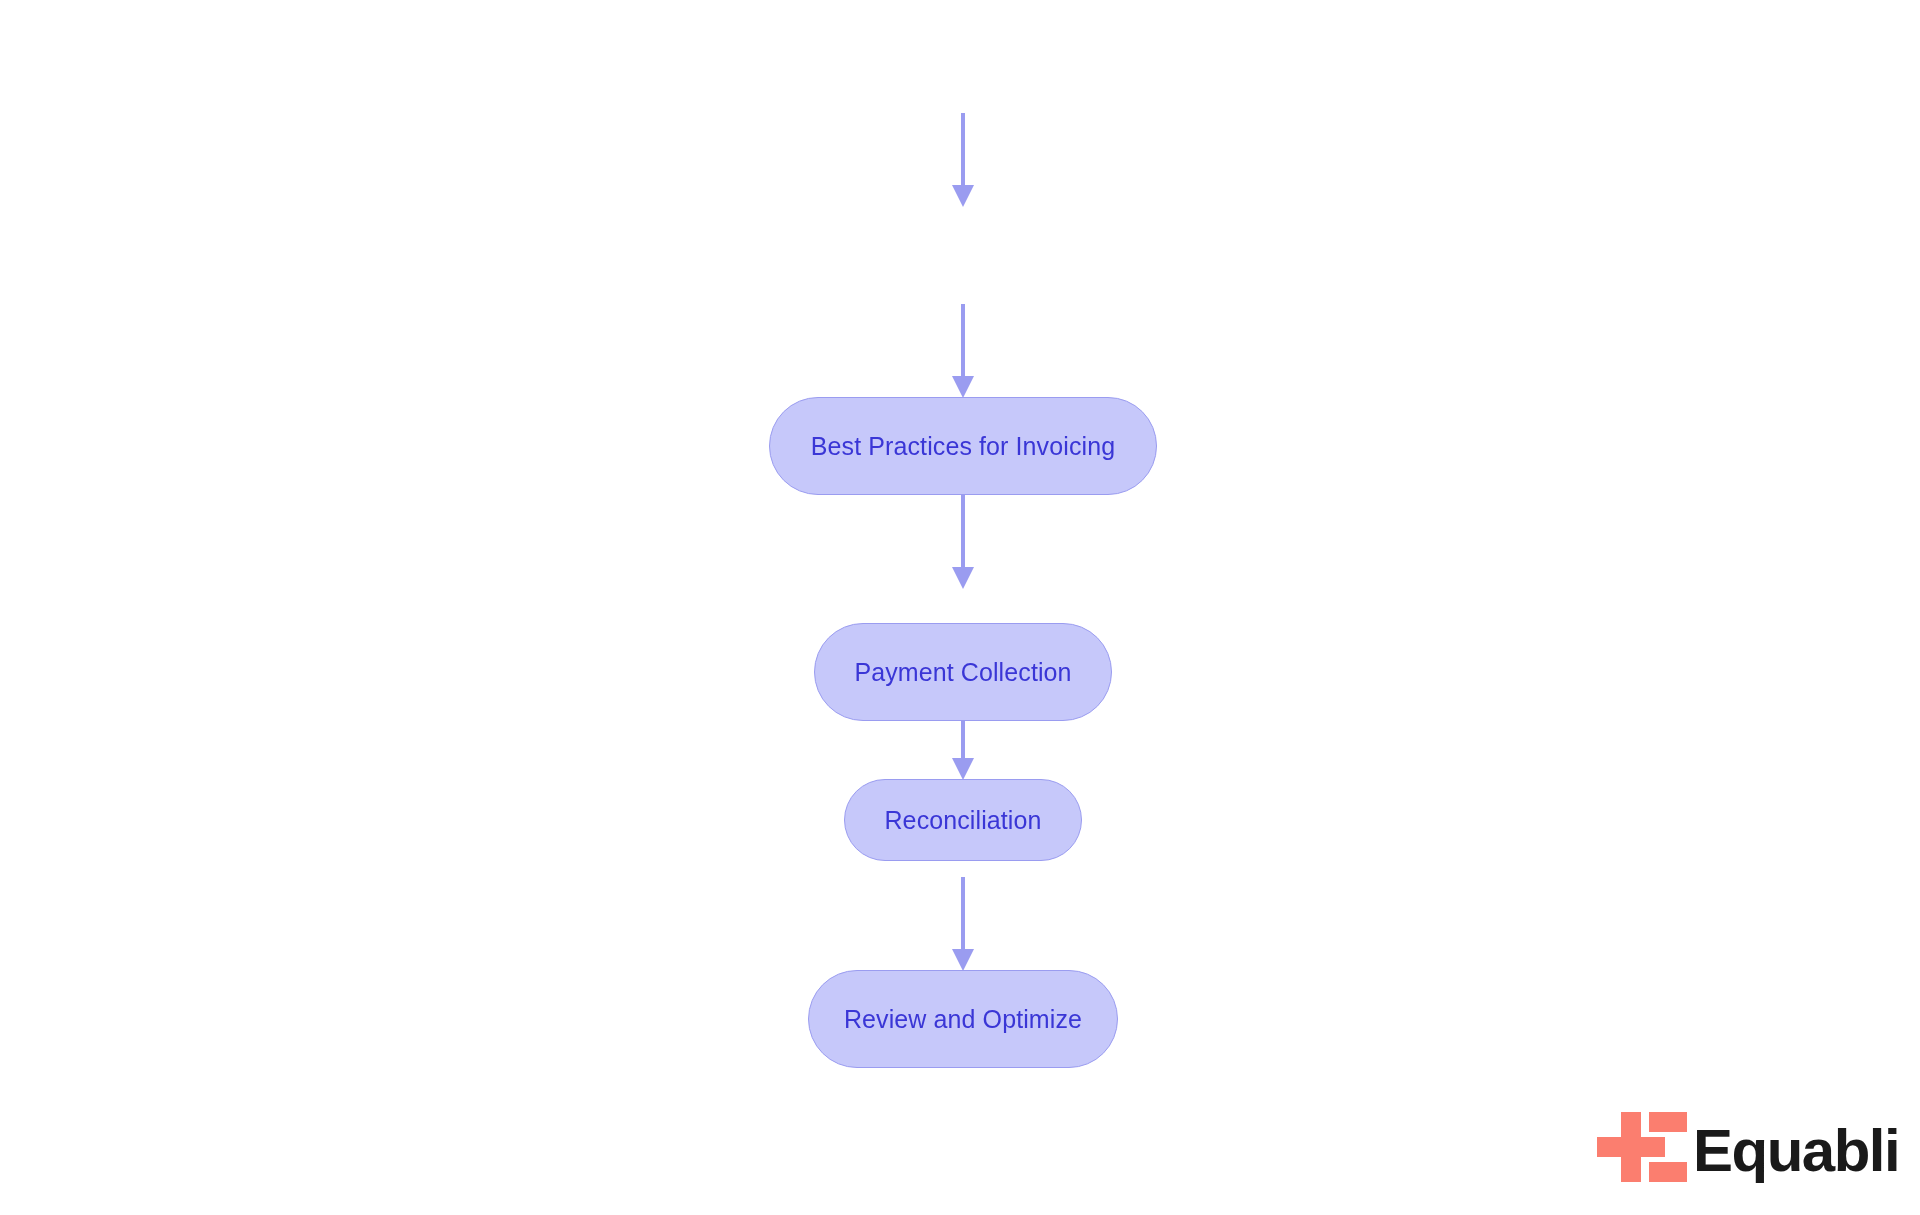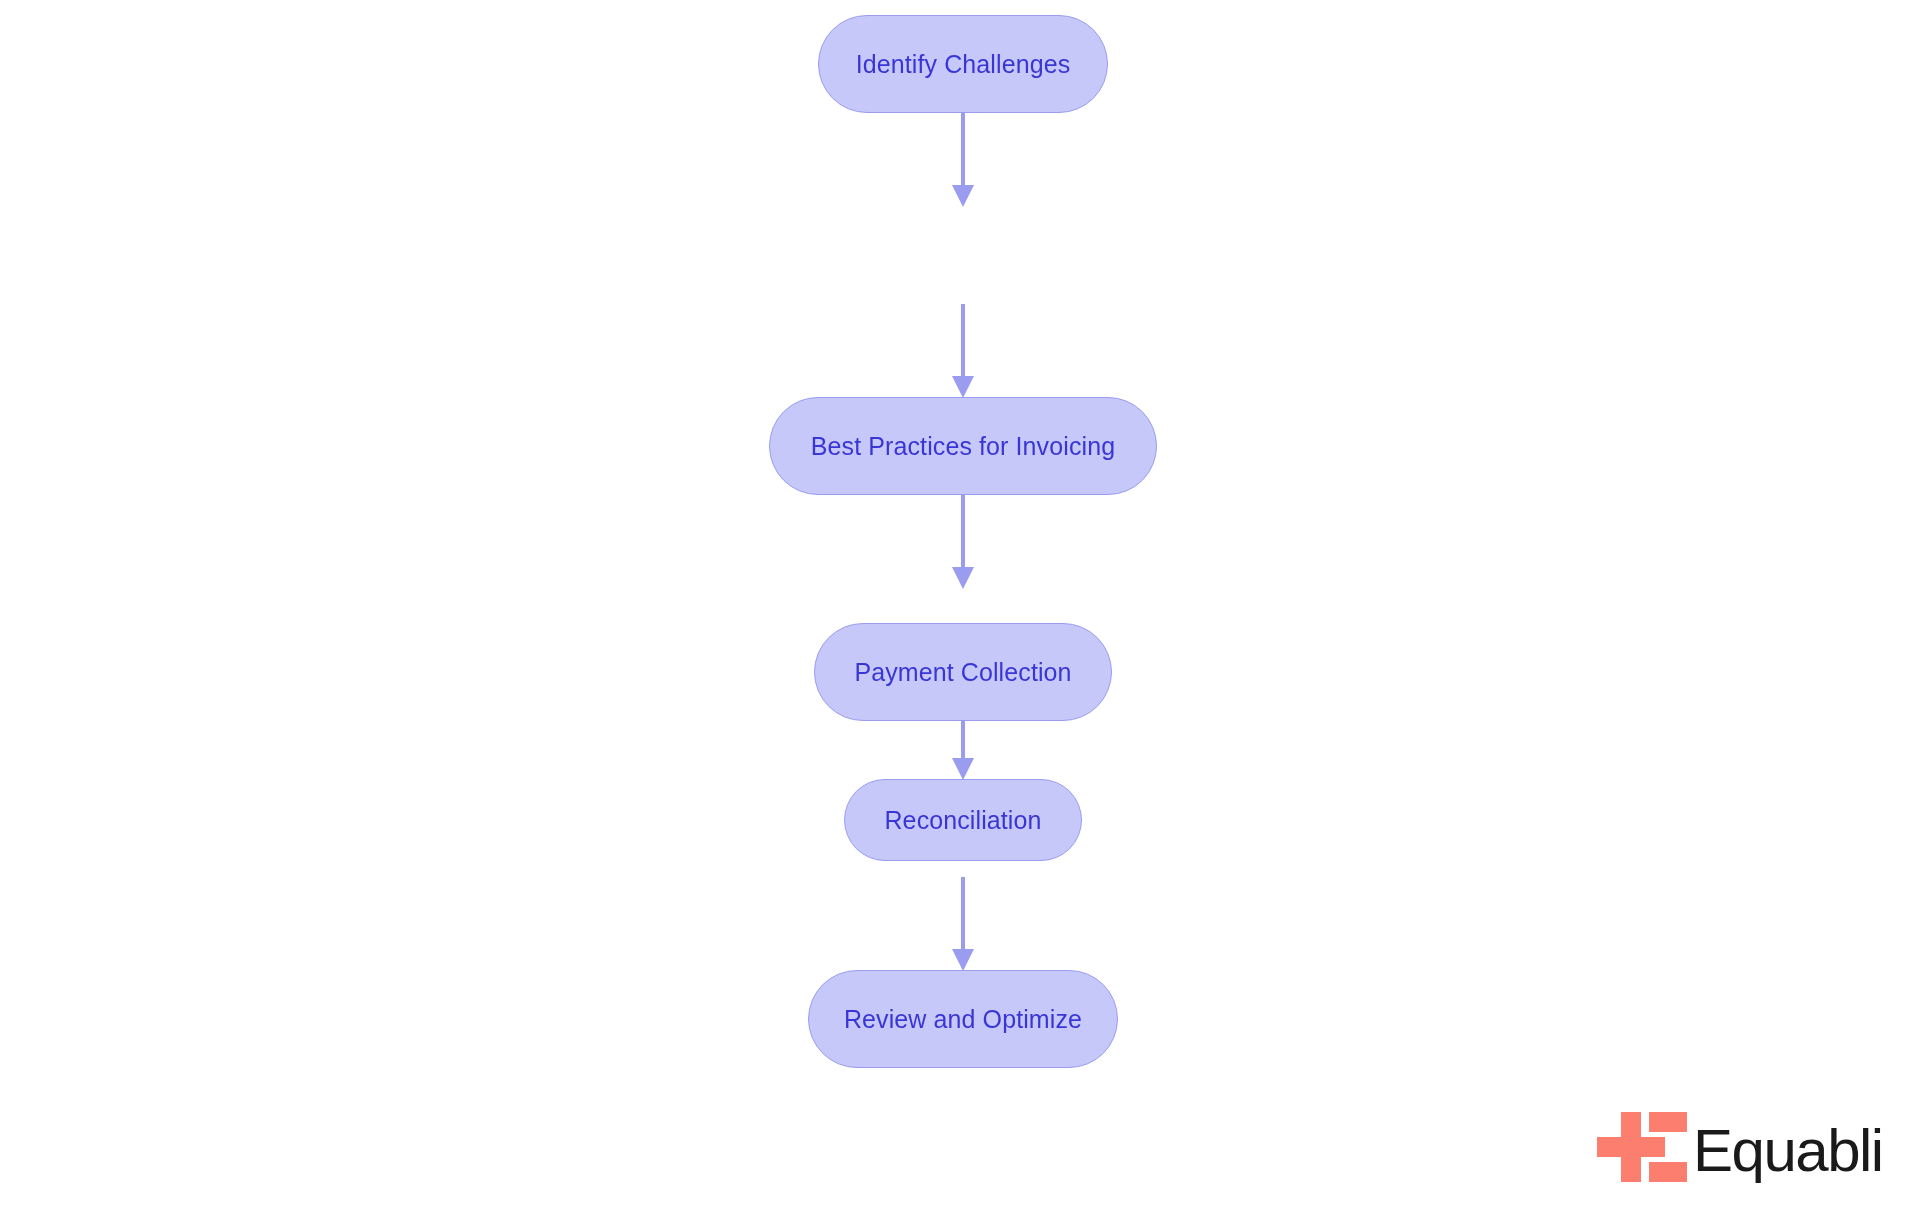--- a/index.html
+++ b/index.html
@@ -69,21 +69,21 @@
   
   .lm-h { left: 0px;  top: 29px; width: 68px; height: 20px; }
   
   .lm-tr { left: 52px; top: 4px;  width: 38px; height: 20px; }
   
   .lm-br { left: 52px; top: 54px; width: 38px; height: 20px; }
 
   .logo-word {
     font-family: "Liberation Sans", sans-serif;
     font-size: 60px;
-    font-weight: 400;
+    font-weight: 700;
     color: #1a1a1a;
     letter-spacing: -1.5px;
     line-height: 1;
     margin-top: 8px;
   }
 </style>
 </head>
 <body>
 
 <div id="flowchart-canvas">
@@ -106,23 +106,20 @@
   <svg class="connector" style="left:943px; top:686px;" width="40" height="95" viewBox="0 0 40 95">
     <line x1="20" y1="0" x2="20" y2="78" stroke="#9a9cf0" stroke-width="4"></line>
     <polygon points="9,72 31,72 20,94" fill="#9a9cf0"></polygon>
   </svg>
 
   <svg class="connector" style="left:943px; top:877px;" width="40" height="95" viewBox="0 0 40 95">
     <line x1="20" y1="0" x2="20" y2="78" stroke="#9a9cf0" stroke-width="4"></line>
     <polygon points="9,72 31,72 20,94" fill="#9a9cf0"></polygon>
   </svg>
 
-  <div class="flow-node" style="left:818px; top:15px; width:290px; height:98px;">
-    <span>Identify Challenges</span>
-  </div>
 
 
   <div class="flow-node" style="left:769px; top:397px; width:388px; height:98px;">
     <span>Best Practices for Invoicing</span>
   </div>
 
   <div class="flow-node" style="left:814px; top:623px; width:298px; height:98px;text-align:right;">
     <span>Payment Collection</span>
   </div>
 

